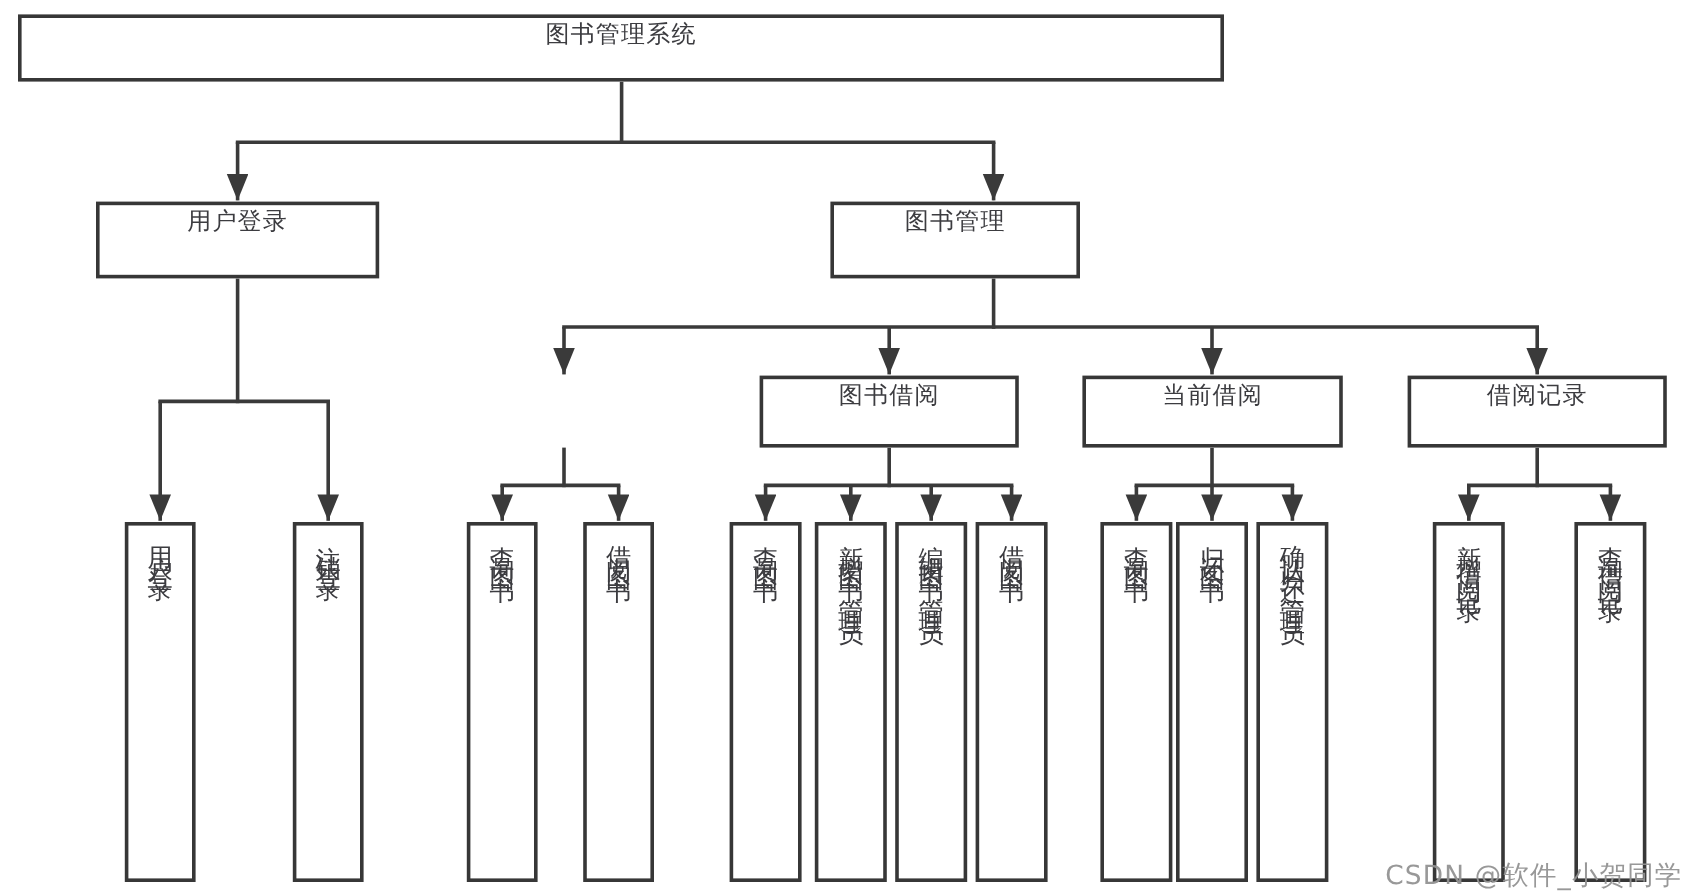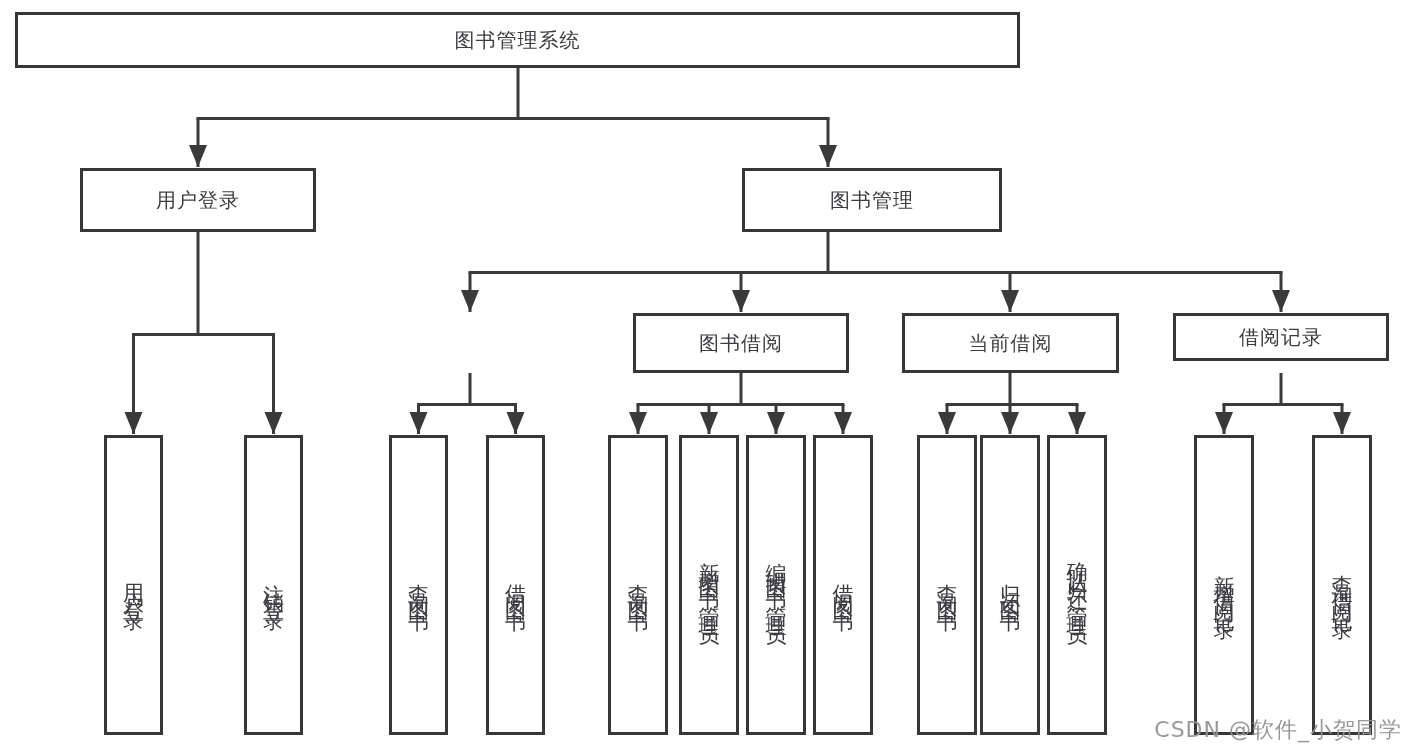--- a/index.html
+++ b/index.html
@@ -16,21 +16,20 @@
     left: 0; top: 0;
     width: 1405px; height: 747px;
     z-index: 1;
   }
   .node {
     position: absolute;
     box-sizing: border-box;
     border: 3px solid #373737;
     background: #ffffff;
     display: flex;
-    align-items: center;
     justify-content: center;
     color: #3c3c40;
     z-index: 2;
   }
   .node.h span {
     font-size: 20px;
     letter-spacing: 1px;
     white-space: nowrap;
   }
   .node.v span {
@@ -107,31 +106,31 @@
     </g>
   </svg>
 
   <div class="node h" style="left:15px; top:12px; width:1005px; height:56px;">
     <span>图书管理系统</span>
   </div>
 
   <div class="node h" style="left:80px; top:168px; width:236px; height:64px;">
     <span>用户登录</span>
   </div>
-  <div class="node h" style="left:742px; top:168px; width:260px; height:64px;font-family:Liberation Mono, monospace;">
+  <div class="node h" style="left:692px; top:168px; width:208px; height:64px;font-family:Liberation Mono, monospace;">
     <span>图书管理</span>
   </div>
 
   <div class="node h" style="left:902px; top:313px; width:217px; height:60px;">
     <span>当前借阅</span>
   </div>
   <div class="node h" style="left:633px; top:313px; width:216px; height:60px;">
     <span>图书借阅</span>
   </div>
-  <div class="node h" style="left:1173px; top:313px; width:216px; height:48px;">
+  <div class="node h" style="left:1173px; top:313px; width:216px; height:60px;">
     <span>借阅记录</span>
   </div>
 
   <div class="node v" style="left:104px; top:435px; width:59px; height:300px;">
     <span>用户登录</span>
   </div>
   <div class="node v" style="left:244px; top:435px; width:59px; height:300px;">
     <span>注销登录</span>
   </div>
 

